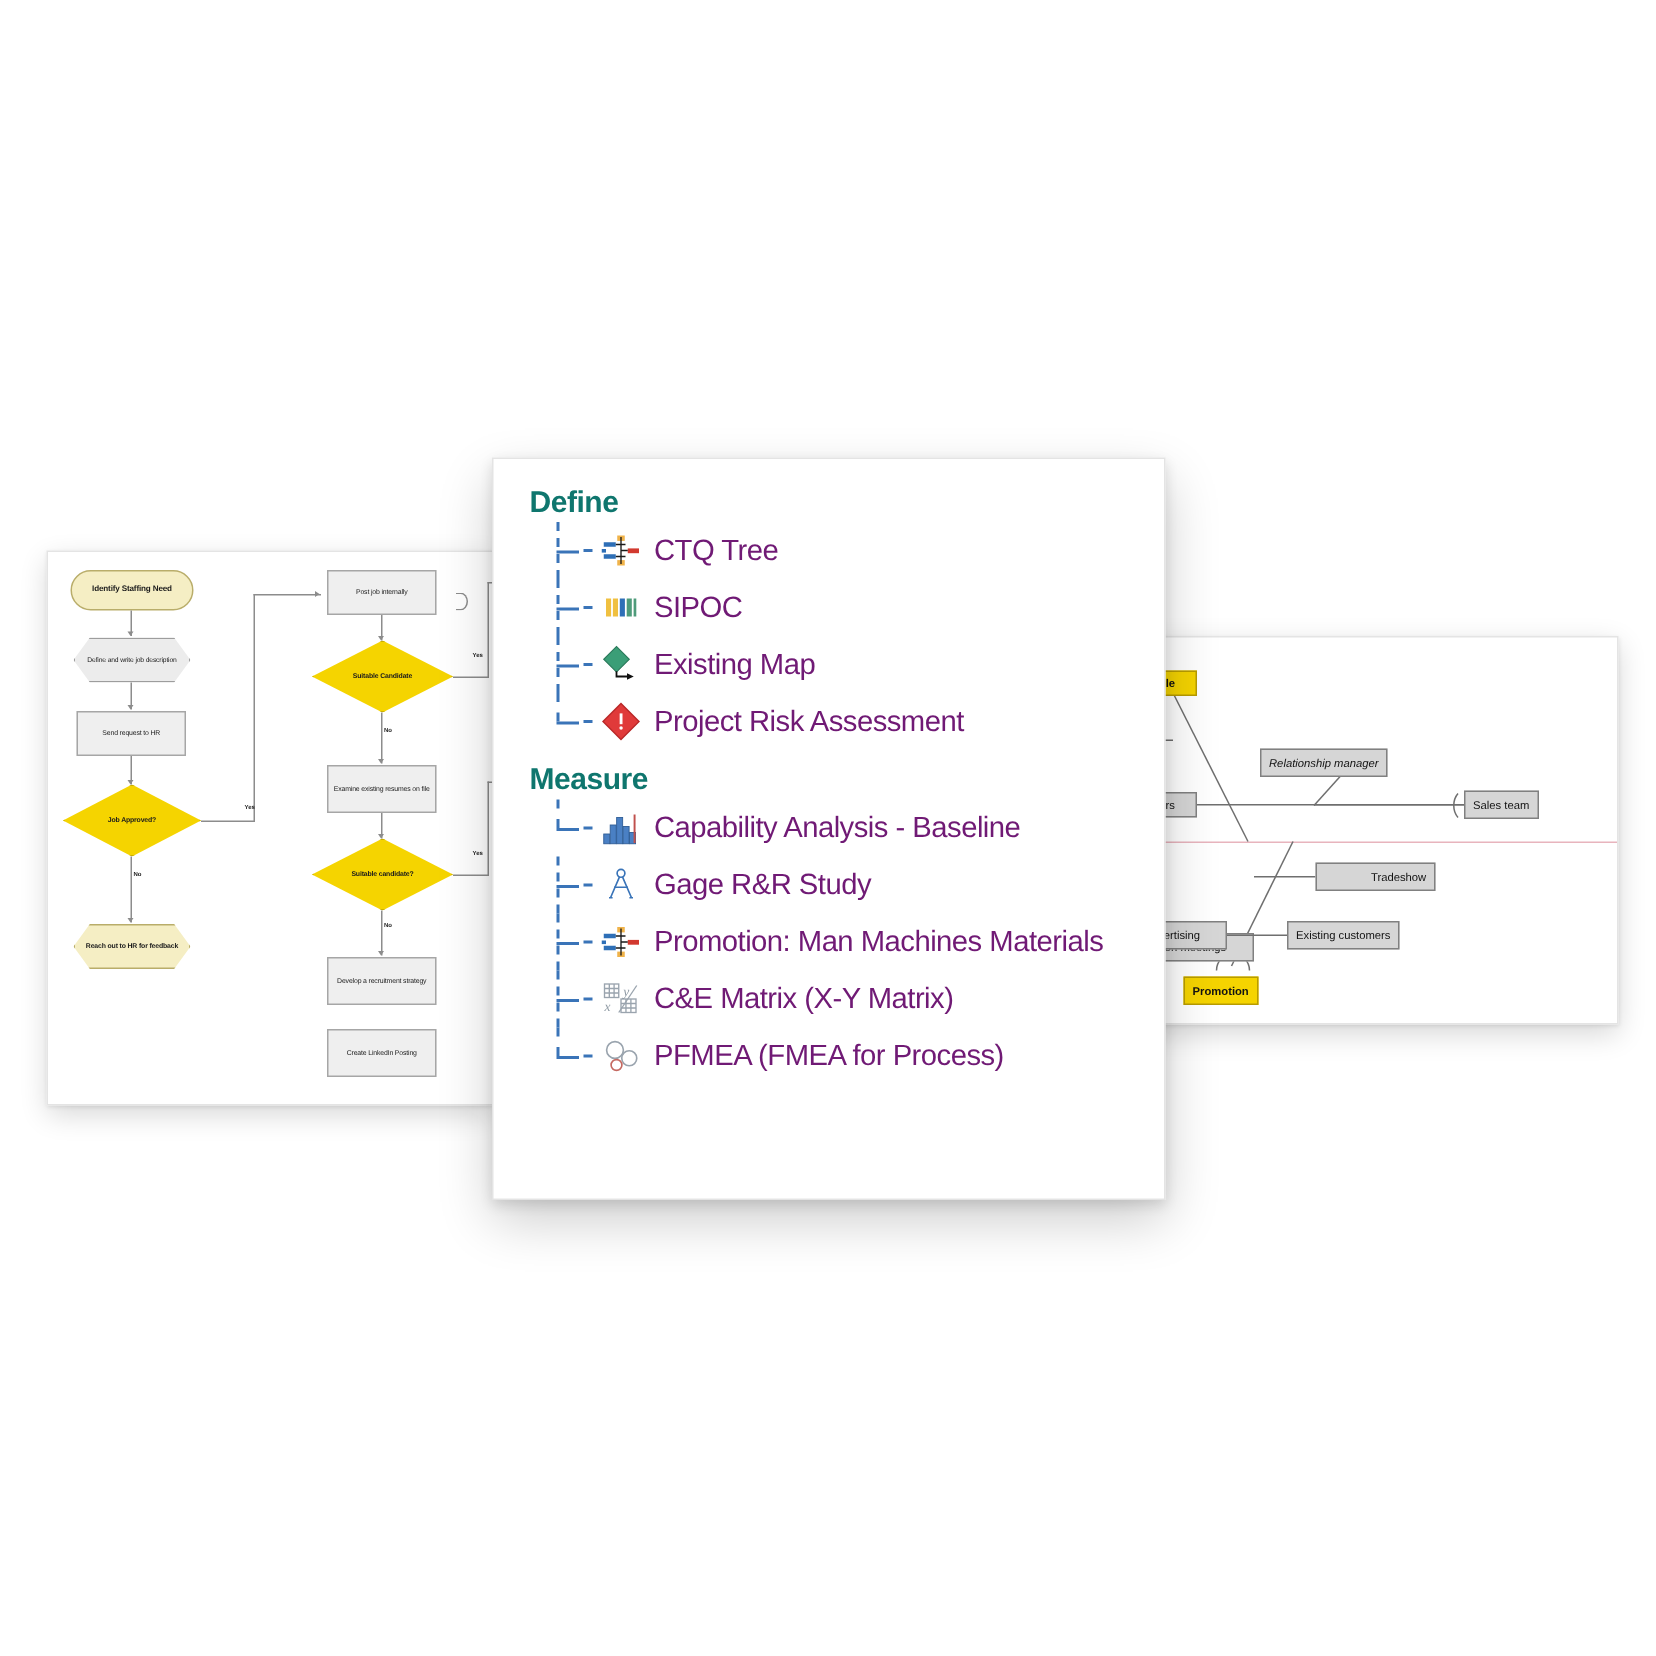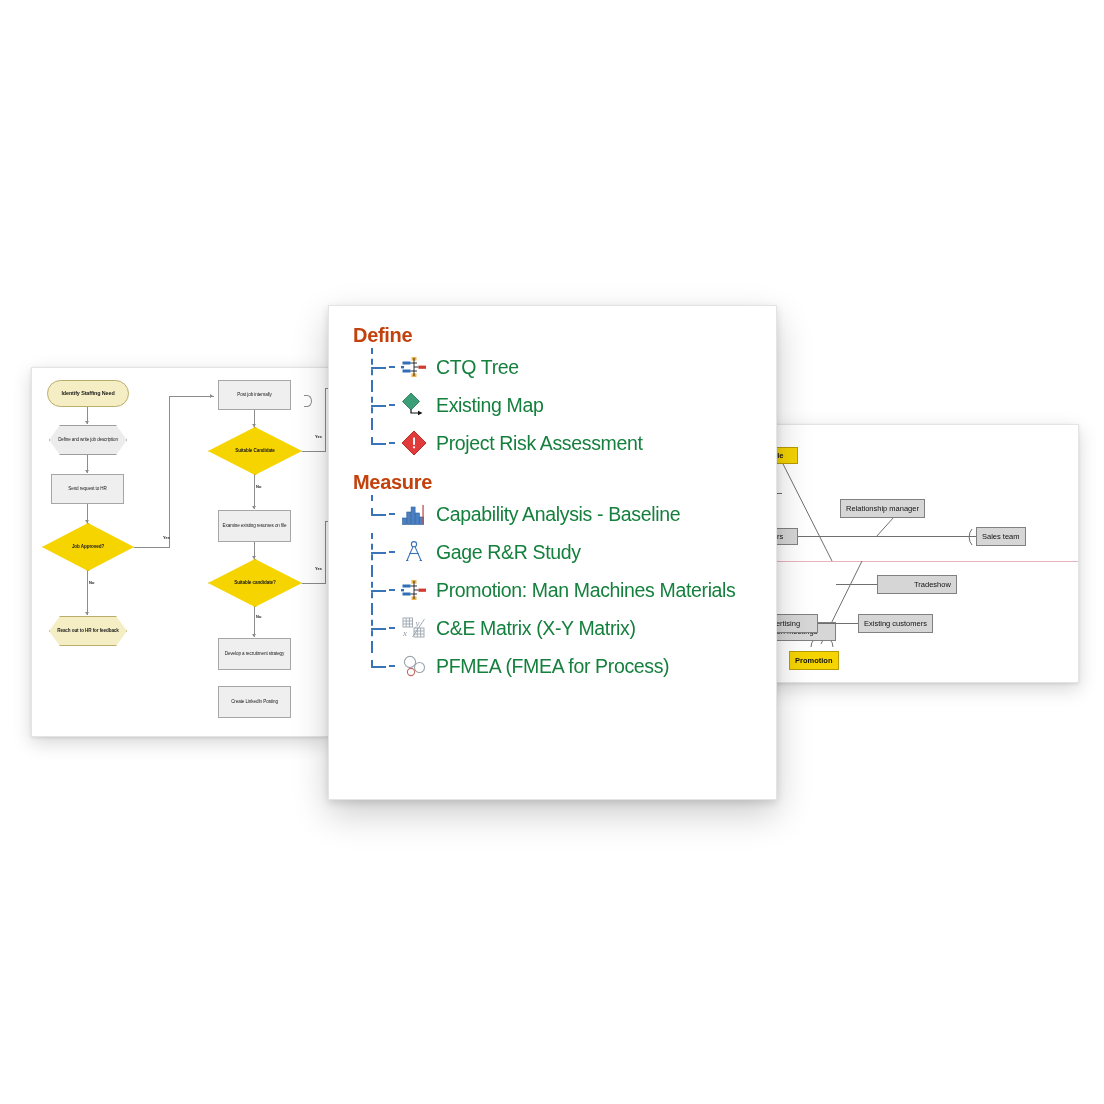--- a/index.html
+++ b/index.html
@@ -165,21 +165,21 @@
   .tree-inner {
     position: absolute;
     left: 24px;
     top: 12px;
     right: 10px;
     bottom: 8px;
   }
   .phase {
     font-size: 20px;
     font-weight: 700;
-    color: #c2410c;
+    color: #0f766e;
     letter-spacing: -0.3px;
     margin: 9px 0 1px 0;
   }
   .phase:first-child { margin-top: 6px; }
   .items { position: relative; }
   .item {
     position: relative;
     display: flex;
     align-items: center;
     height: 38px;
@@ -222,21 +222,21 @@
     position: absolute;
     left: 48px;
     top: 50%;
     transform: translateY(-50%);
     width: 26px;
     height: 26px;
   }
   .ilbl {
     margin-left: 35px;
     font-size: 19.5px;
-    color: #15803d;
+    color: #701a75;
     letter-spacing: -0.35px;
     white-space: nowrap;
   }
 </style>
 </head>
 <body>
 
 <div class="stage">
 
   <div class="card" id="flow-card">
@@ -343,21 +343,21 @@
       </svg>
 
       <div class="fbox hl" style="left:0px;   top:22px;  height:17px; width:40px;">
         <span>ple</span>
       </div>
 
       <div class="fbox" style="left:0px;   top:103px; height:17px; width:40px;">
         <span>ers</span>
       </div>
 
-      <div class="fbox" style="left:82px;  top:74px;  height:19px;">
+      <div class="fbox" style="left:82px;  top:74px;  height:19px;font-style:italic;">
         <span>Relationship manager</span>
       </div>
 
       <div class="fbox" style="left:218px; top:102px; height:19px;">
         <span>Sales team</span>
       </div>
 
       <div class="fbox" style="left:0px;   top:168px; height:19px; width:78px;margin-top:29px;">
         <span>on meetings</span>
       </div>
@@ -399,20 +399,33 @@
               <rect x="1.5" y="7.5" width="8" height="3" fill="#2e6fb7"></rect>
               <rect x="1.5" y="15.5" width="8" height="3" fill="#2e6fb7"></rect>
               <rect x="0" y="12" width="3" height="2.4" fill="#2e6fb7"></rect>
               <rect x="17.5" y="11.6" width="7.5" height="3.2" fill="#d2392f"></rect>
               <path d="M13 4 L13 22 M9.5 9 L16 9 M9.5 17 L16 17 M13 13 L17.5 13" stroke="#1a1a1a" stroke-width="0.9" fill="none"></path>
             </svg>
           </span>
           <span class="ilbl">CTQ Tree</span>
         </div>
 
+        <div class="item">
+          <span class="dash"></span>
+          <span class="ico">
+            <svg viewBox="0 0 26 26" width="26" height="26">
+              <rect x="3" y="7" width="3.4" height="12" fill="#f0c040"></rect>
+              <rect x="7.6" y="7" width="3.4" height="12" fill="#f0c040"></rect>
+              <rect x="12.2" y="7" width="3.4" height="12" fill="#2e6fb7"></rect>
+              <rect x="16.8" y="7" width="3.4" height="12" fill="#4e9b7a"></rect>
+              <rect x="21.4" y="7" width="1.8" height="12" fill="#4e9b7a"></rect>
+            </svg>
+          </span>
+          <span class="ilbl">SIPOC</span>
+        </div>
 
         <div class="item">
           <span class="dash"></span>
           <span class="ico">
             <svg viewBox="0 0 26 26" width="26" height="26">
               <rect x="4" y="3.5" width="12" height="12" transform="rotate(45 10 9.5)" fill="#3b9e77" stroke="#2b7a5b" stroke-width="0.8"></rect>
               <path d="M10 17.5 L10 21 L18 21" stroke="#111" stroke-width="1.2" fill="none"></path>
               <path d="M17 18.8 L21.5 21 L17 23.2 Z" fill="#111"></path>
             </svg>
           </span>

